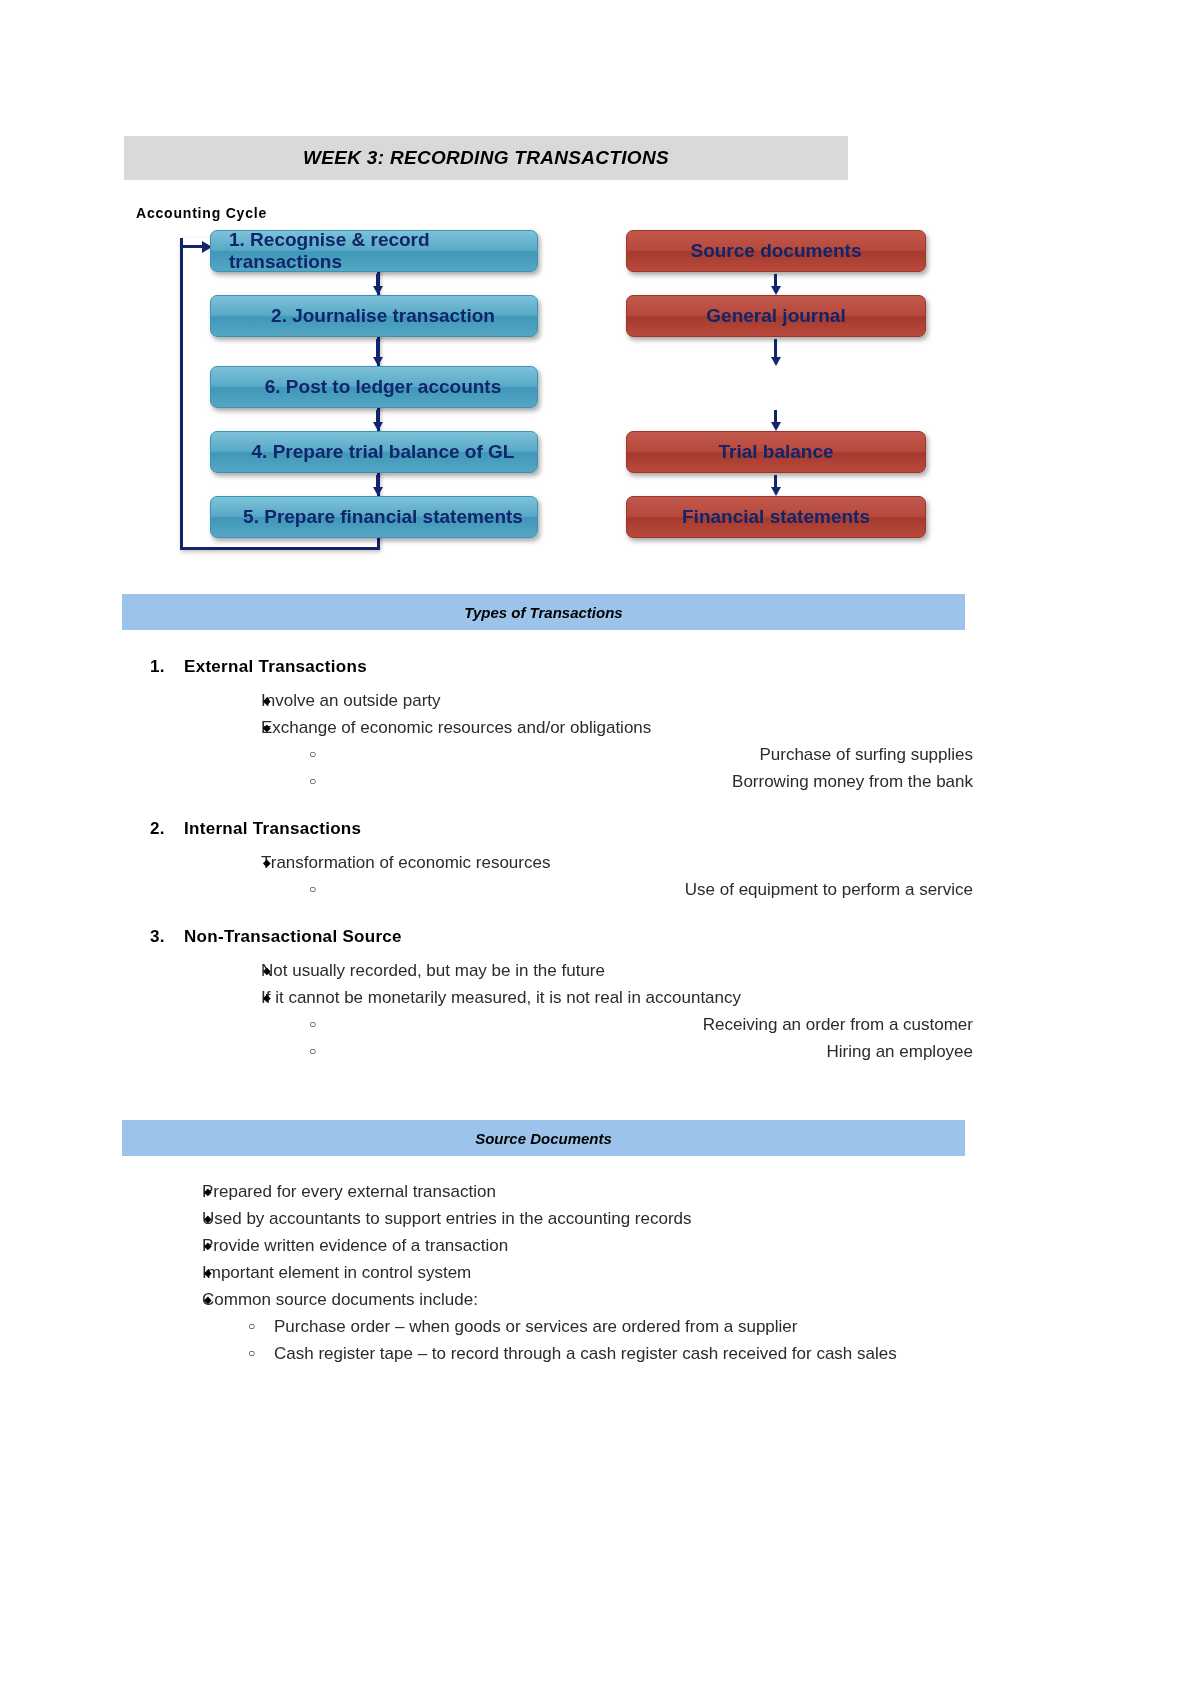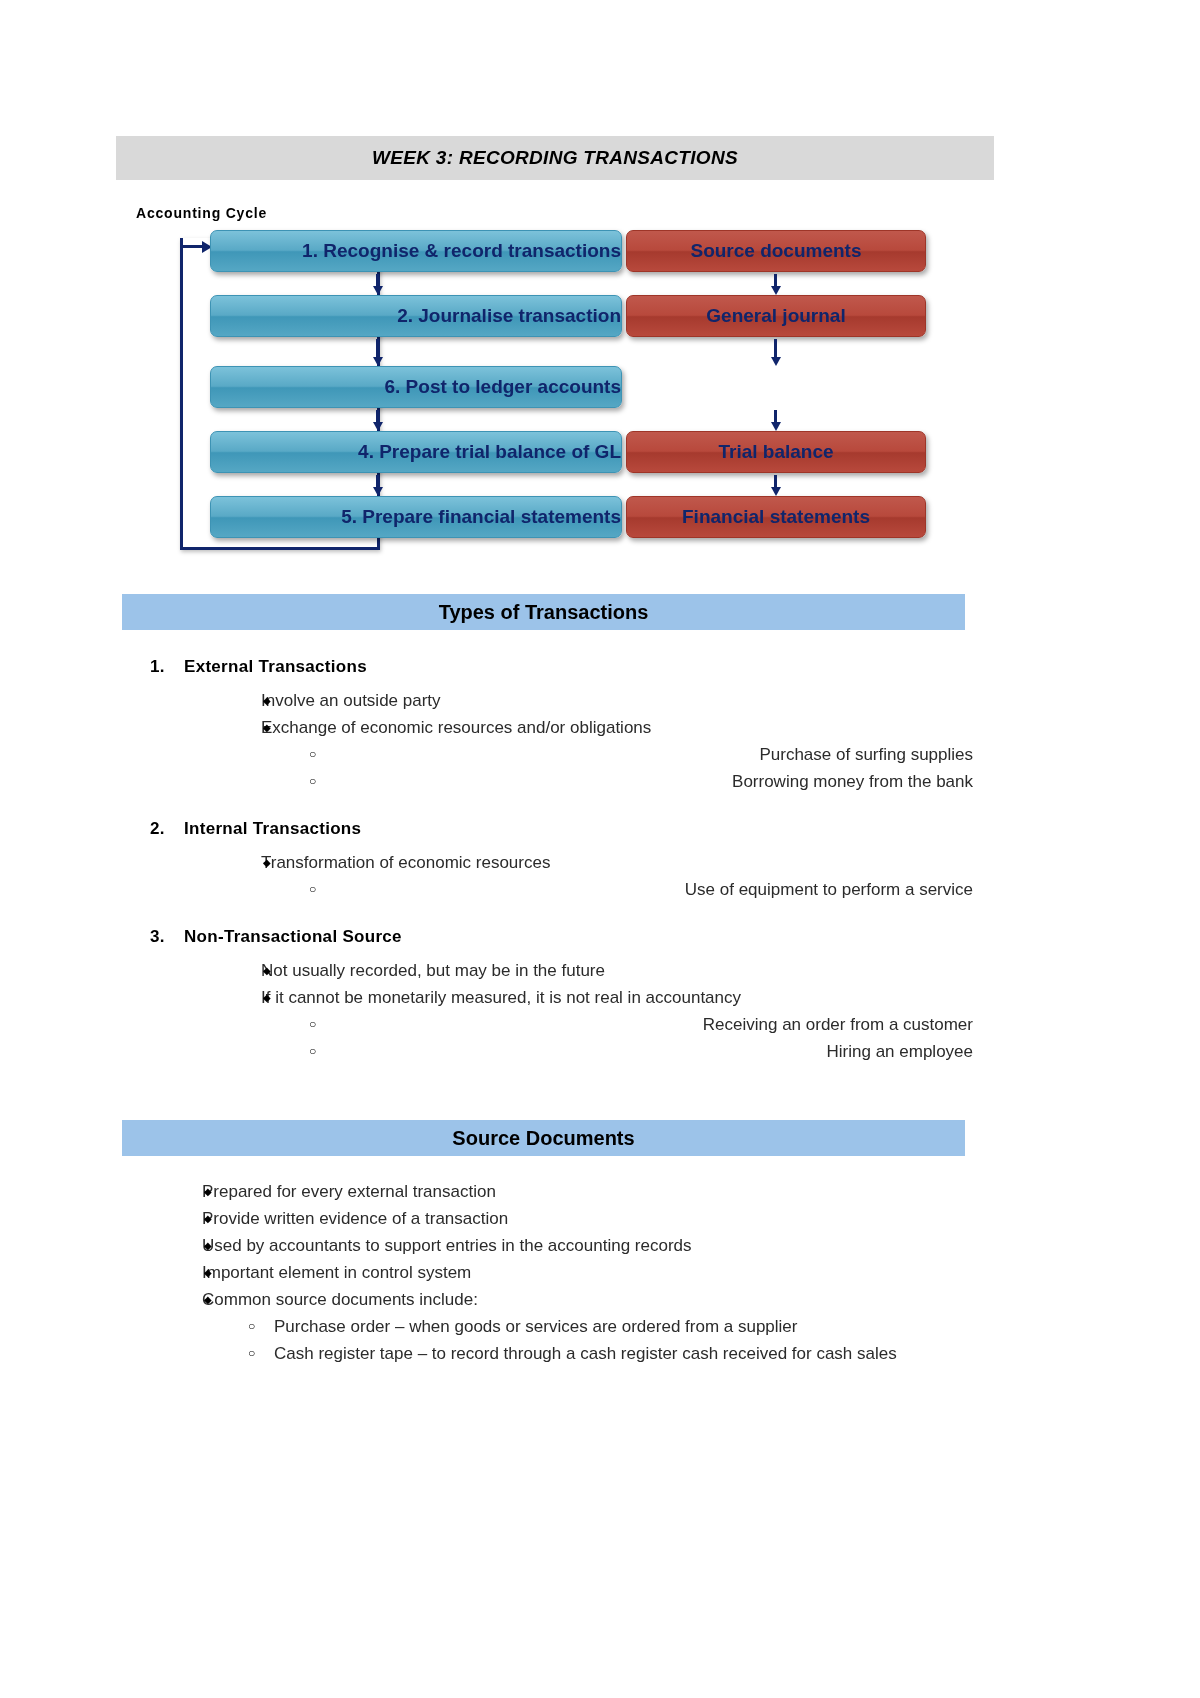--- a/index.html
+++ b/index.html
@@ -18,23 +18,23 @@
   .page {
     position: relative;
     width: 1200px;
     height: 1698px;
     background: #ffffff;
   }
 
   
   .title-banner {
     position: absolute;
-    left: 116px;
+    left: 124px;
     top: 136px;
-    width: 878px;
+    width: 724px;
     height: 44px;
     background: #d9d9d9;
     display: flex;
     align-items: center;
     justify-content: center;
   }
   .title-banner .title-text {
     font-size: 19px;
     font-weight: bold;
     font-style: italic;
@@ -67,23 +67,23 @@
     display: flex;
     align-items: center;
     box-sizing: border-box;
     box-shadow: 2px 3px 5px rgba(0,0,0,0.35);
     color: #10256b;
     font-weight: bold;
     font-size: 19px;
   }
   .fbox.left {
     left: 74px;
-    width: 412px;
+    width: 328px;
     padding-left: 18px;
-    justify-content: flex-end;
+    justify-content: center;
     background: linear-gradient(to bottom, #7cc2da 0%, #59a9c6 48%, #3f97b8 52%, #55a7c4 100%);
     border: 1px solid #3d93b4;
   }
   .fbox.right {
     left: 490px;
     width: 300px;
     justify-content: center;
     background: linear-gradient(to bottom, #c0584c 0%, #b8493c 48%, #a63a2e 52%, #b8493c 100%);
     border: 1px solid #9e3528;
   }
@@ -151,22 +151,23 @@
     position: absolute;
     left: 122px;
     width: 843px;
     height: 36px;
     background: #9cc3e9;
     display: flex;
     align-items: center;
     justify-content: center;
   }
   .band .band-text {
-    font-size: 20px;
+    font-size: 15px;
     font-weight: bold;
+    font-style: italic;
     color: #000;
   }
   #band-types { top: 594px; }
   #band-source { top: 1120px; }
 
   
   .section-body {
     position: absolute;
     left: 150px;
     width: 830px;
@@ -388,24 +389,24 @@
   <div class="band" id="band-source">
     <span class="band-text">Source Documents</span>
   </div>
 
   <div class="section-body" id="source-body">
       <ul class="src-lvl1">
         <li>
           <span class="txt">Prepared for every external transaction</span>
         </li>
         <li>
-          <span class="txt">Provide written evidence of a transaction</span>
+          <span class="txt">Used by accountants to support entries in the accounting records</span>
         </li>
         <li>
-          <span class="txt">Used by accountants to support entries in the accounting records</span>
+          <span class="txt">Provide written evidence of a transaction</span>
         </li>
         <li>
           <span class="txt">Important element in control system</span>
         </li>
         <li>
           <span class="txt">Common source documents include:</span>
           <ul class="src-lvl2">
             <li>Purchase order – when goods or services are ordered from a supplier</li>
             <li>Cash register tape – to record through a cash register cash received for cash sales</li>
           </ul>

